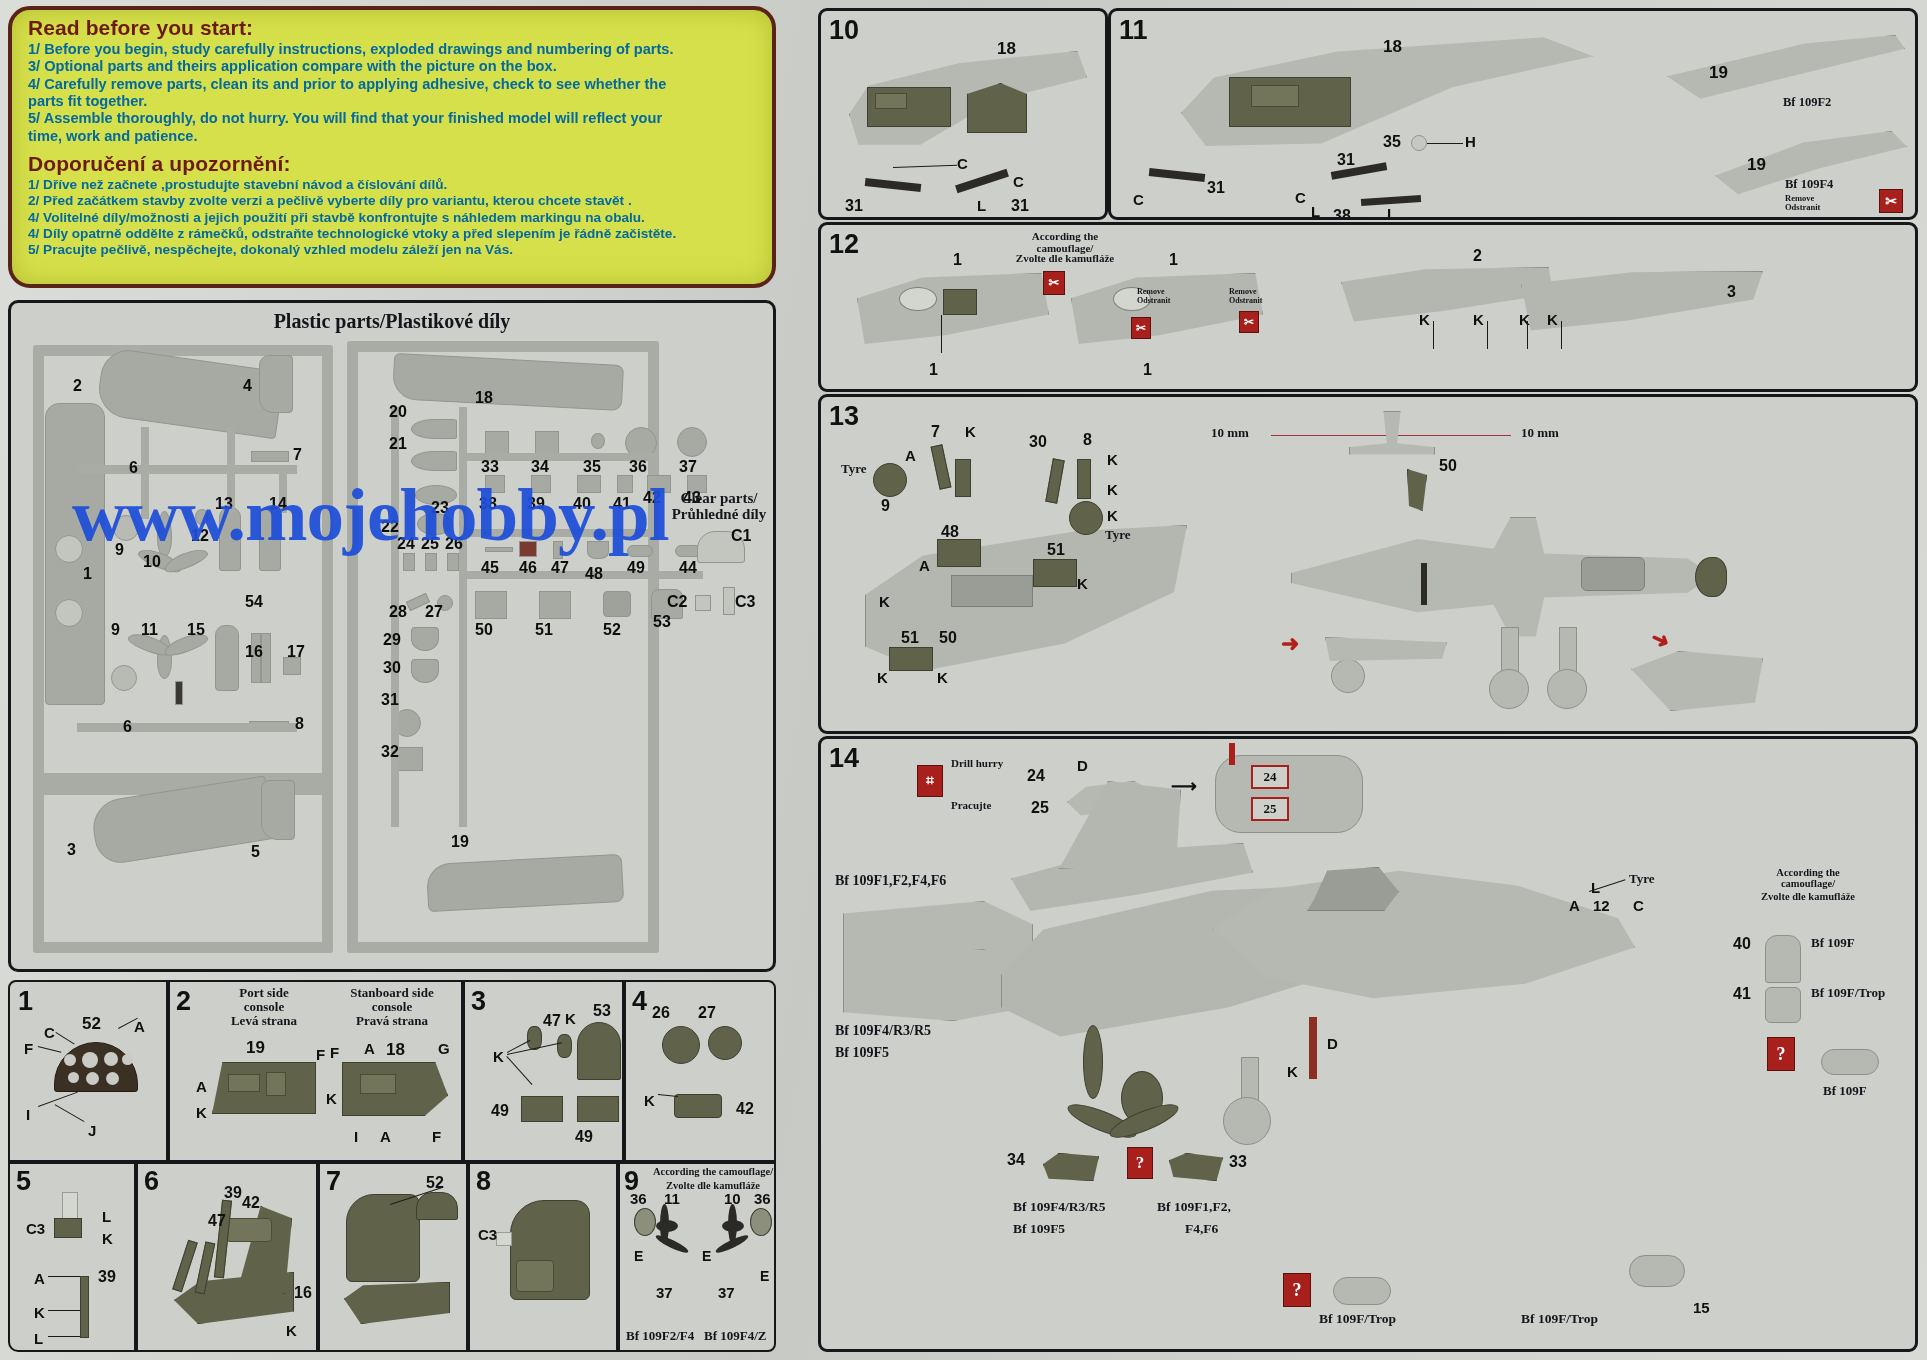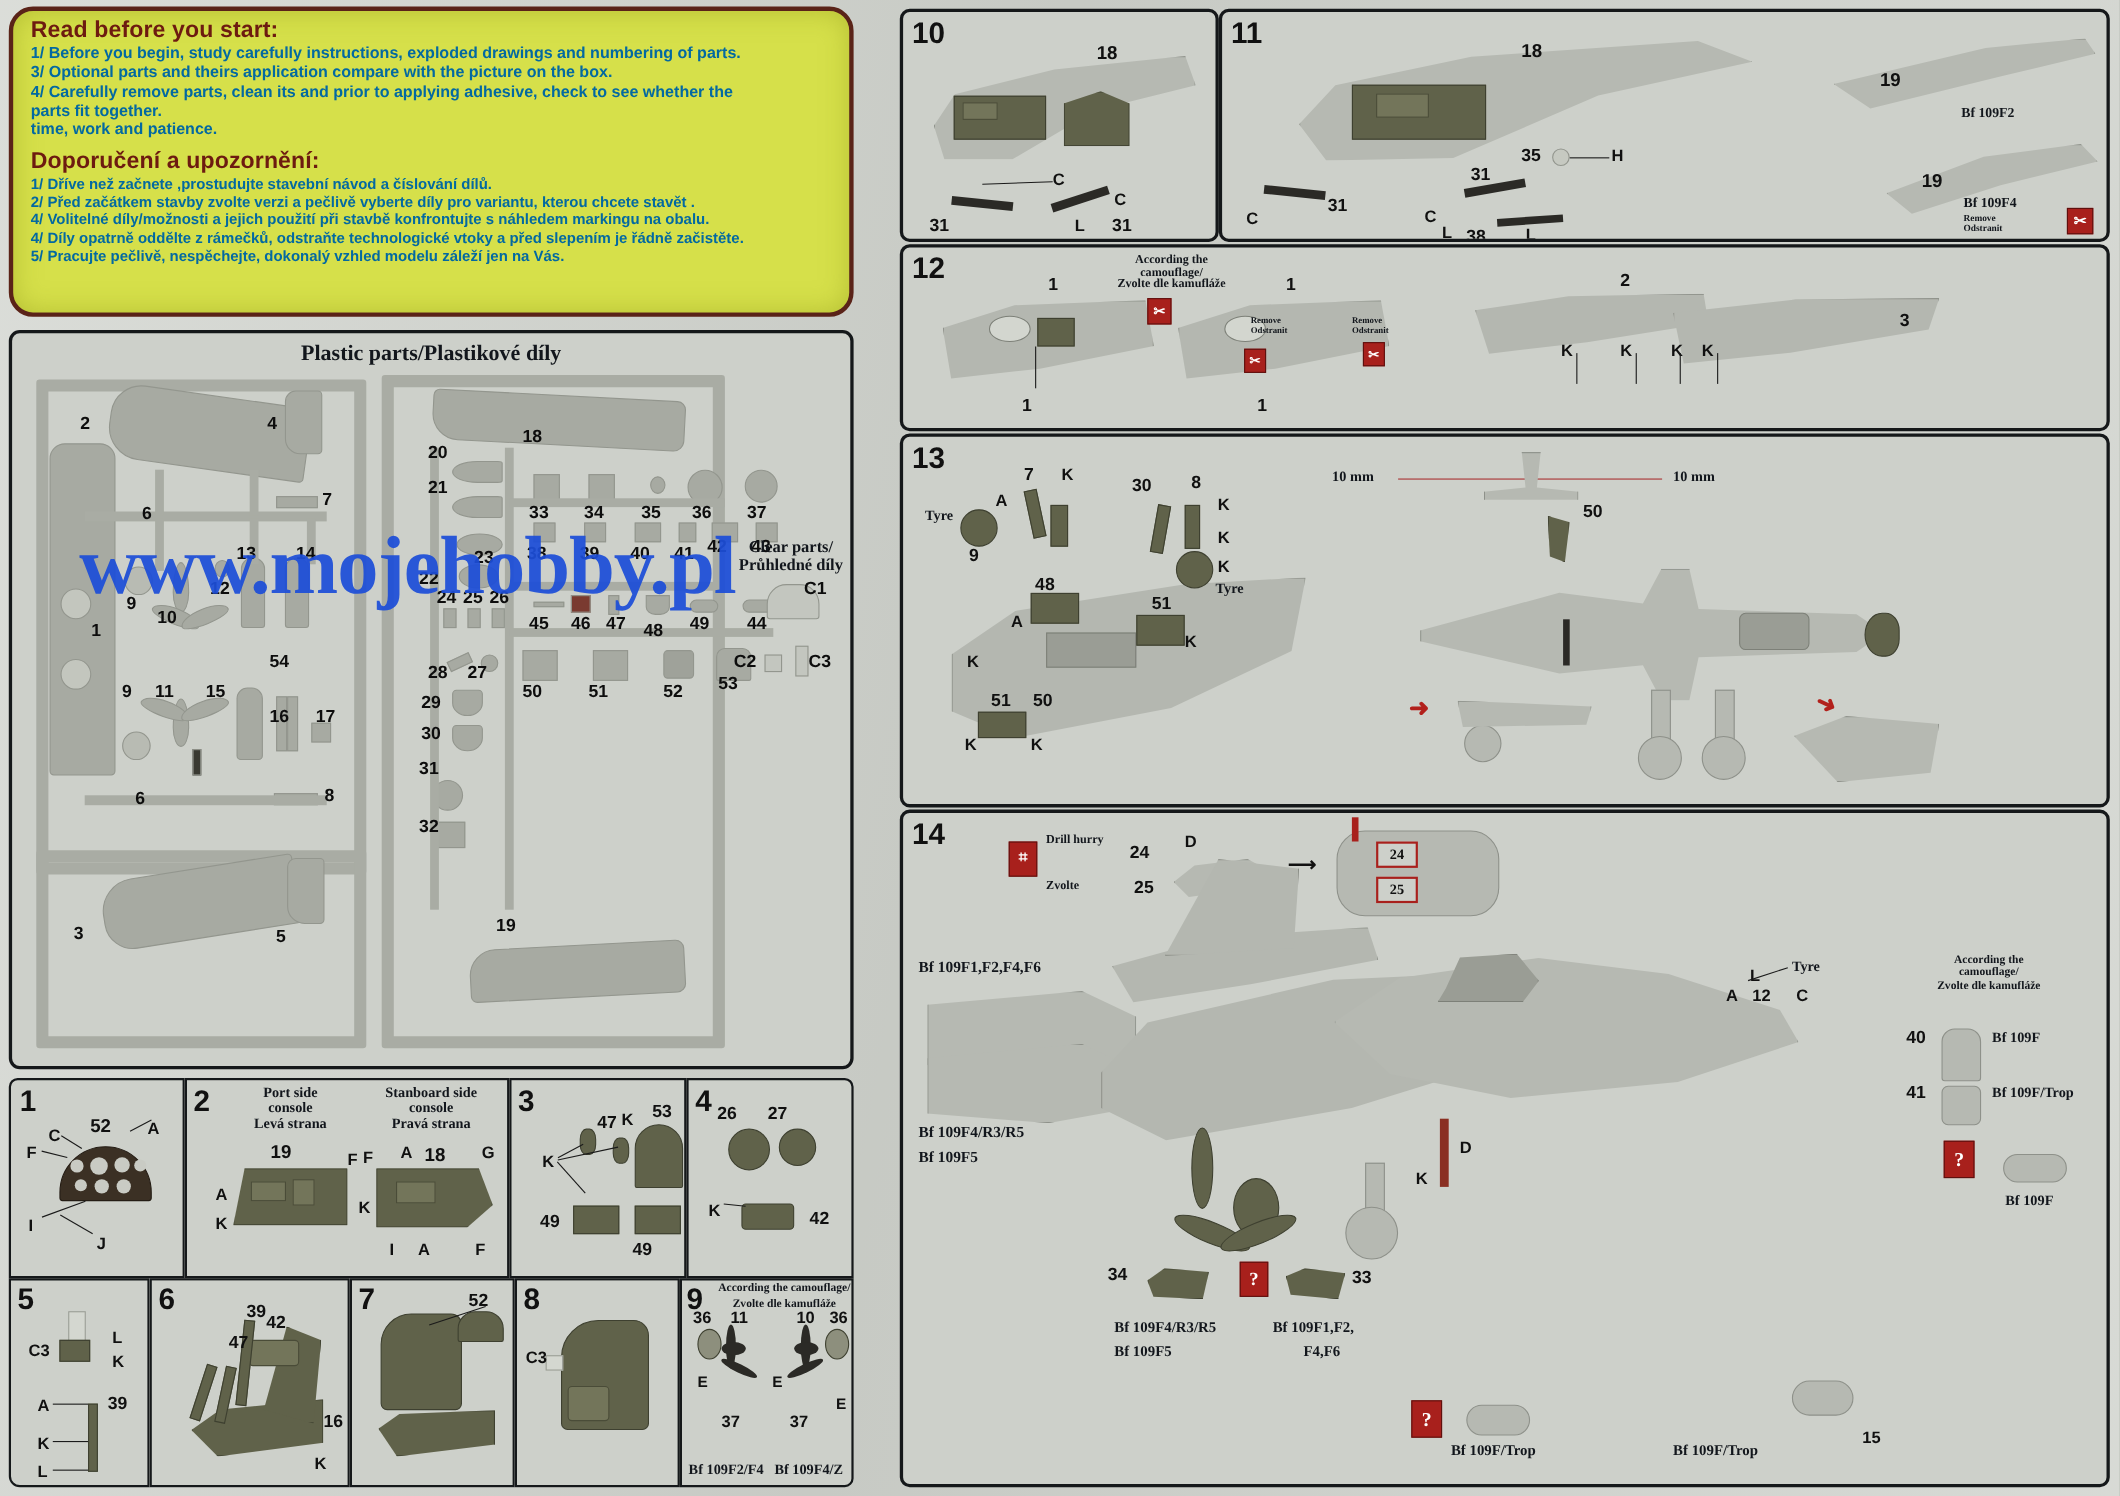--- a/index.html
+++ b/index.html
@@ -85,20 +85,21 @@
 
 <div class="sheet">
 
   <div id="warnbox" class="panel flat" style="border-radius:22px;">
     <div class="h" style="margin-top:6px;">Read before you start:</div>
     <ul>
       <li>1/ Before you begin, study carefully instructions, exploded drawings and  numbering of parts.</li>
       <li>3/ Optional parts and  theirs application compare with the picture on the box.</li>
       <li>4/ Carefully remove parts, clean its and  prior to applying adhesive, check to see whether the</li>
       <li>     parts fit together.</li>
+      <li>5/ Assemble thoroughly, do not hurry. You will find that your finished model will reflect your</li>
       <li>     time, work and patience.</li>
     </ul>
     <div class="h" style="margin-top:7px;">Doporučení  a upozornění:</div>
     <ul>
       <li class="cz">1/ Dříve než začnete ,prostudujte stavební návod a číslování dílů.</li>
       <li class="cz">2/ Před začátkem stavby zvolte verzi a pečlivě vyberte díly pro variantu, kterou chcete stavět .</li>
       <li class="cz">4/ Volitelné díly/možnosti a jejich použití při stavbě konfrontujte s náhledem markingu na obalu.</li>
       <li class="cz">4/ Díly opatrně oddělte z rámečků, odstraňte technologické vtoky a před slepením je řádně začistěte.</li>
       <li class="cz">5/ Pracujte pečlivě, nespěchejte, dokonalý vzhled modelu záleží jen na Vás.</li>
     </ul>
@@ -578,21 +579,21 @@
     <div class="fus" style="left:668px;top:272px;width:38px;height:38px;border-radius:50%;"></div>
     <div class="fus" style="left:738px;top:230px;width:16px;height:46px;"></div>
     <div class="fus" style="left:726px;top:272px;width:38px;height:38px;border-radius:50%;"></div>
     <div class="fus" style="left:810px;top:254px;width:130px;height:58px;clip-path:polygon(0 30%,36% 0,100% 12%,94% 86%,30% 100%);"></div>
   </div>
 
   <div class="rpanel" style="left:818px;top:736px;width:1100px;height:616px;">
     <div class="stepnum" style="left:8px;top:6px;">14</div>
 
     <div class="lbl" style="left:130px;top:18px;font-size:11px;">Drill hurry</div>
-    <div class="lbl" style="left:130px;top:60px;font-size:11px;">Zvolte</div>
+    <div class="lbl" style="left:130px;top:60px;font-size:11px;">Pracujte</div>
     <div class="redflag" style="left:96px;top:26px;width:24px;height:30px;font-size:14px;">⌗</div>
     <div class="num" style="left:206px;top:28px;font-size:16px;">24</div>
     <div class="num" style="left:210px;top:60px;font-size:16px;">25</div>
     <div class="ltr" style="left:256px;top:18px;font-size:15px;">D</div>
     <div class="fus" style="left:246px;top:42px;width:84px;height:34px;clip-path:polygon(0 58%,22% 16%,78% 0,100% 28%,76% 76%,16% 96%);"></div>
     <div class="num" style="left:290px;top:80px;font-size:16px;">17</div>
     <div class="redarrow" style="left:350px;top:38px;font-size:18px;color:#111;">⟶</div>
 
     <div class="fus" style="left:402px;top:18px;width:106px;height:72px;border-radius:50%;background:#bfc2ba;"></div>
     <div class="fus" style="left:394px;top:16px;width:146px;height:76px;border-radius:26px;"></div>

